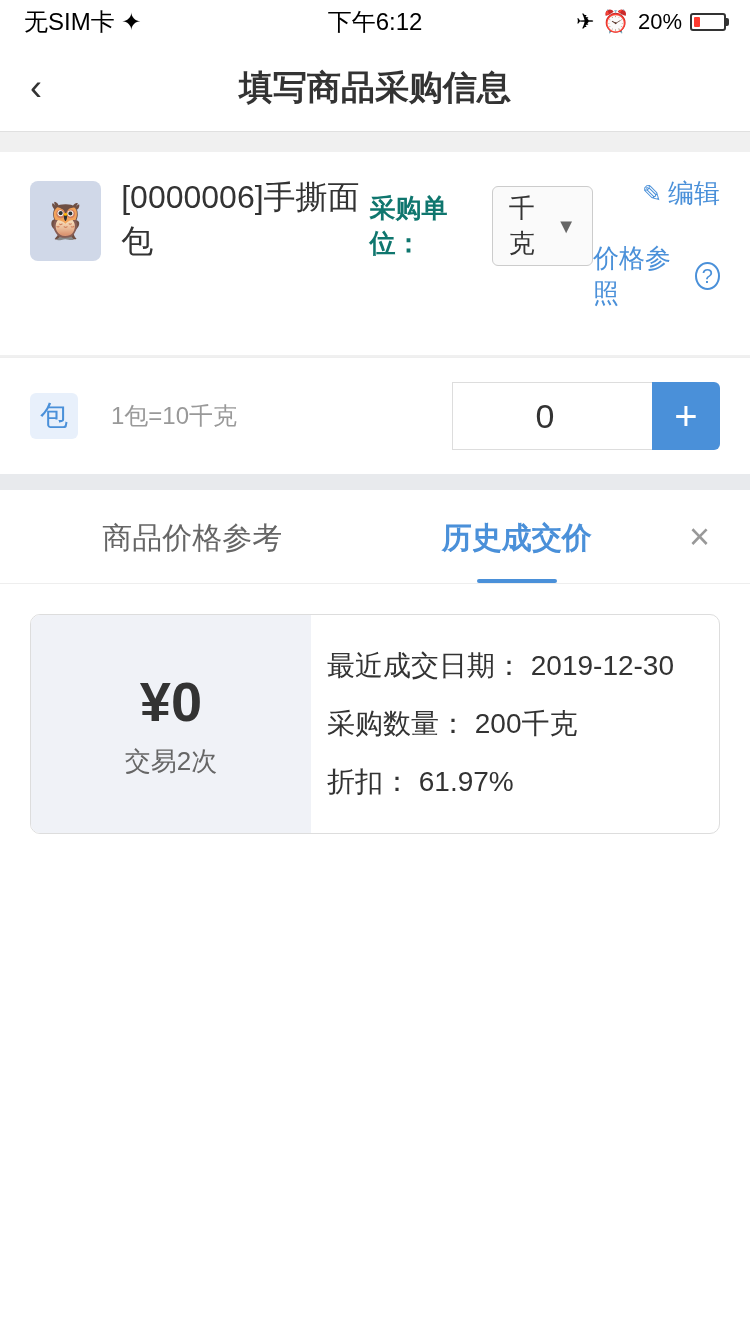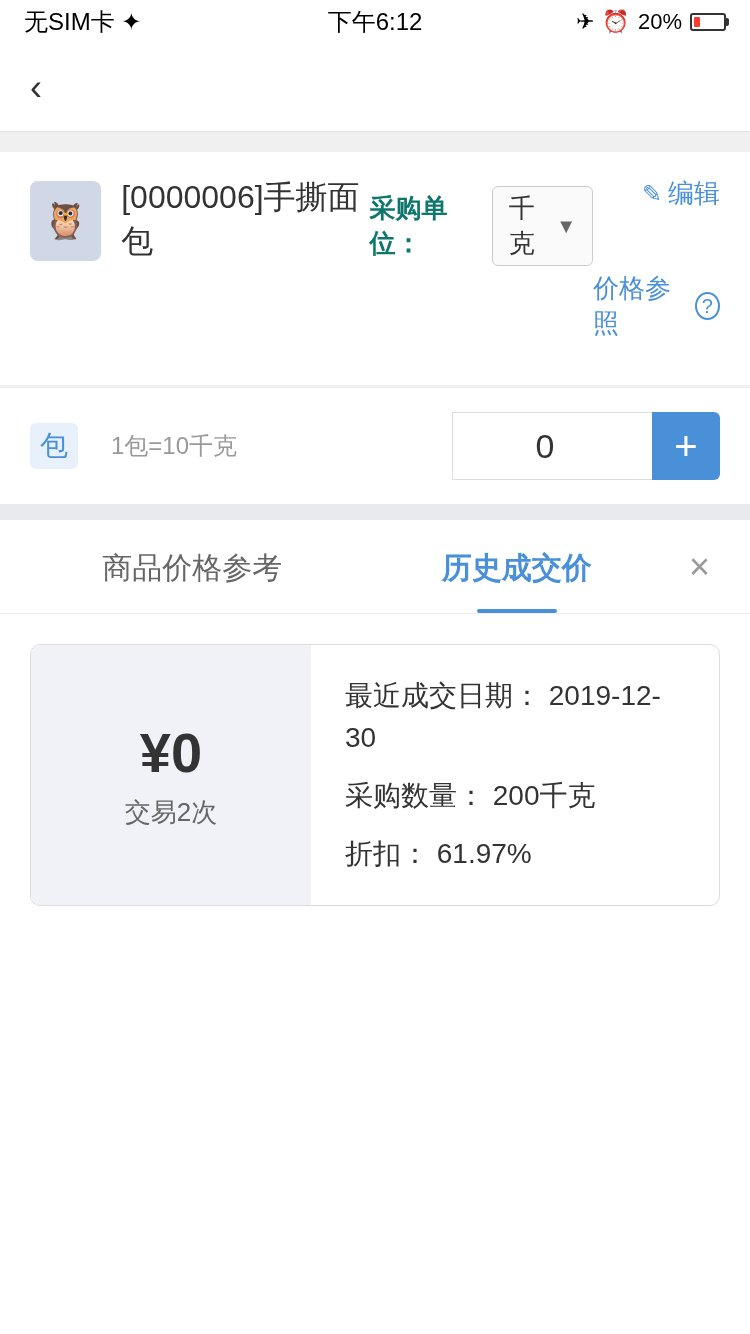--- a/index.html
+++ b/index.html
@@ -178,21 +178,20 @@
     }
     .edit-icon {
       font-size: 24px;
     }
     .price-ref-btn {
       color: #4a90d9;
       font-size: 26px;
       display: flex;
       align-items: center;
       gap: 10px;
-      margin-top: 30px;
     }
     .price-ref-icon {
       width: 28px;
       height: 28px;
       border: 2px solid #4a90d9;
       border-radius: 50%;
       display: flex;
       align-items: center;
       justify-content: center;
       font-size: 20px;
@@ -333,21 +332,21 @@
       font-weight: 700;
       color: #333;
     }
     .price-transactions {
       font-size: 26px;
       color: #666;
       margin-top: 10px;
     }
     .price-card-right {
       flex: 1;
-      padding: 30px 34px;
+      padding: 30px 16px;
       display: flex;
       flex-direction: column;
       gap: 16px;
       justify-content: center;
     }
     .price-detail-row {
       font-size: 28px;
       color: #333;
       line-height: 1.5;
     }
@@ -374,20 +373,21 @@
     <div class="battery">
       <div class="battery-body">
         <div class="battery-fill"></div>
       </div>
     </div>
   </div>
 </div>
 
 <div class="nav-bar">
   <span class="nav-back">‹</span>
+  <span class="nav-title">填写商品采购信息</span>
 </div>
 
 <div class="product-card">
   <div class="product-header">
     <div class="product-left">
       <div class="product-image">
         <span class="product-owl">🦉</span>
       </div>
       <div class="product-info">
         <span class="product-name">[0000006]手撕面包</span>

